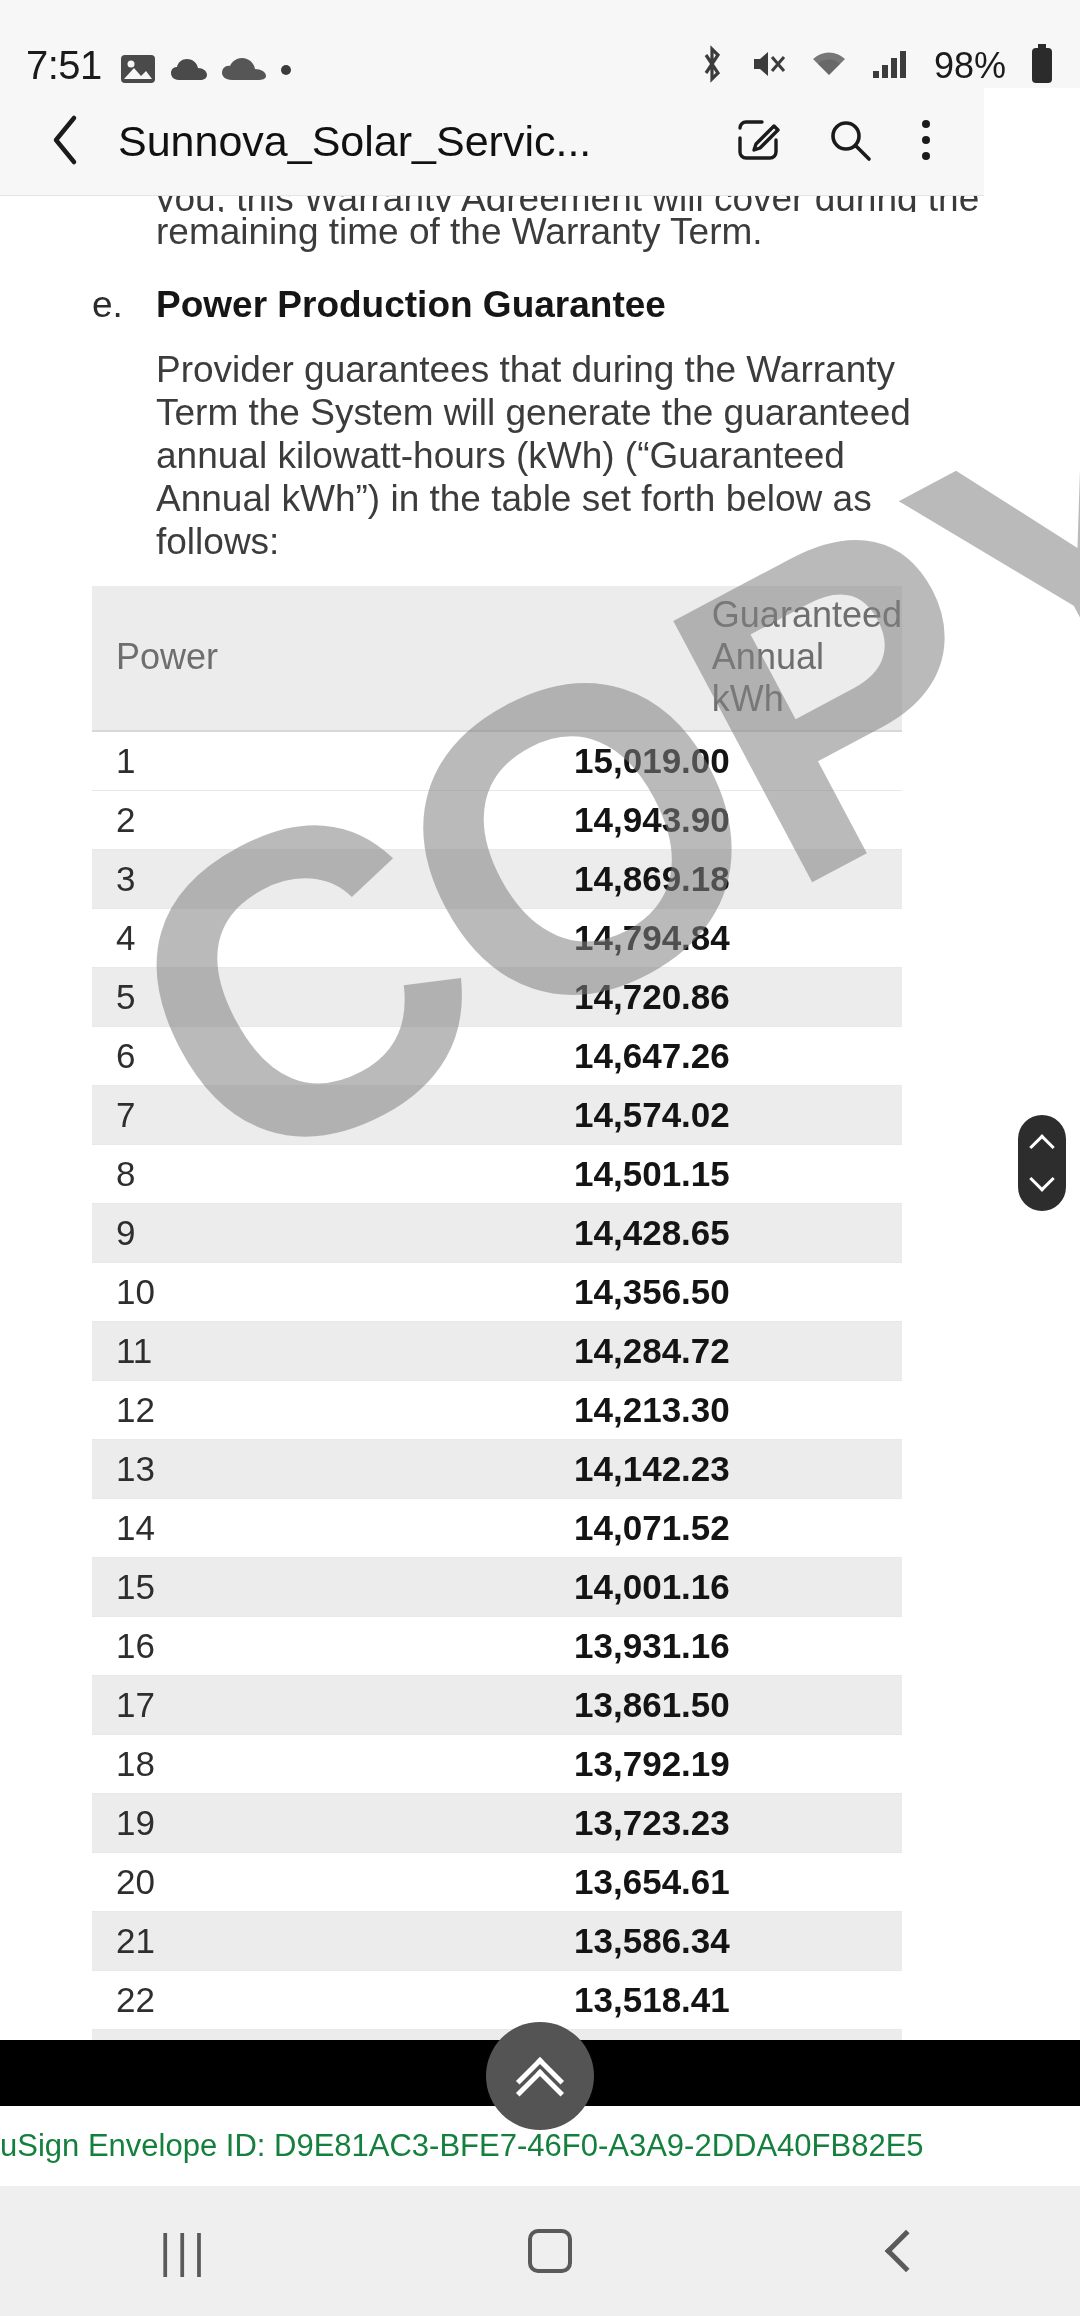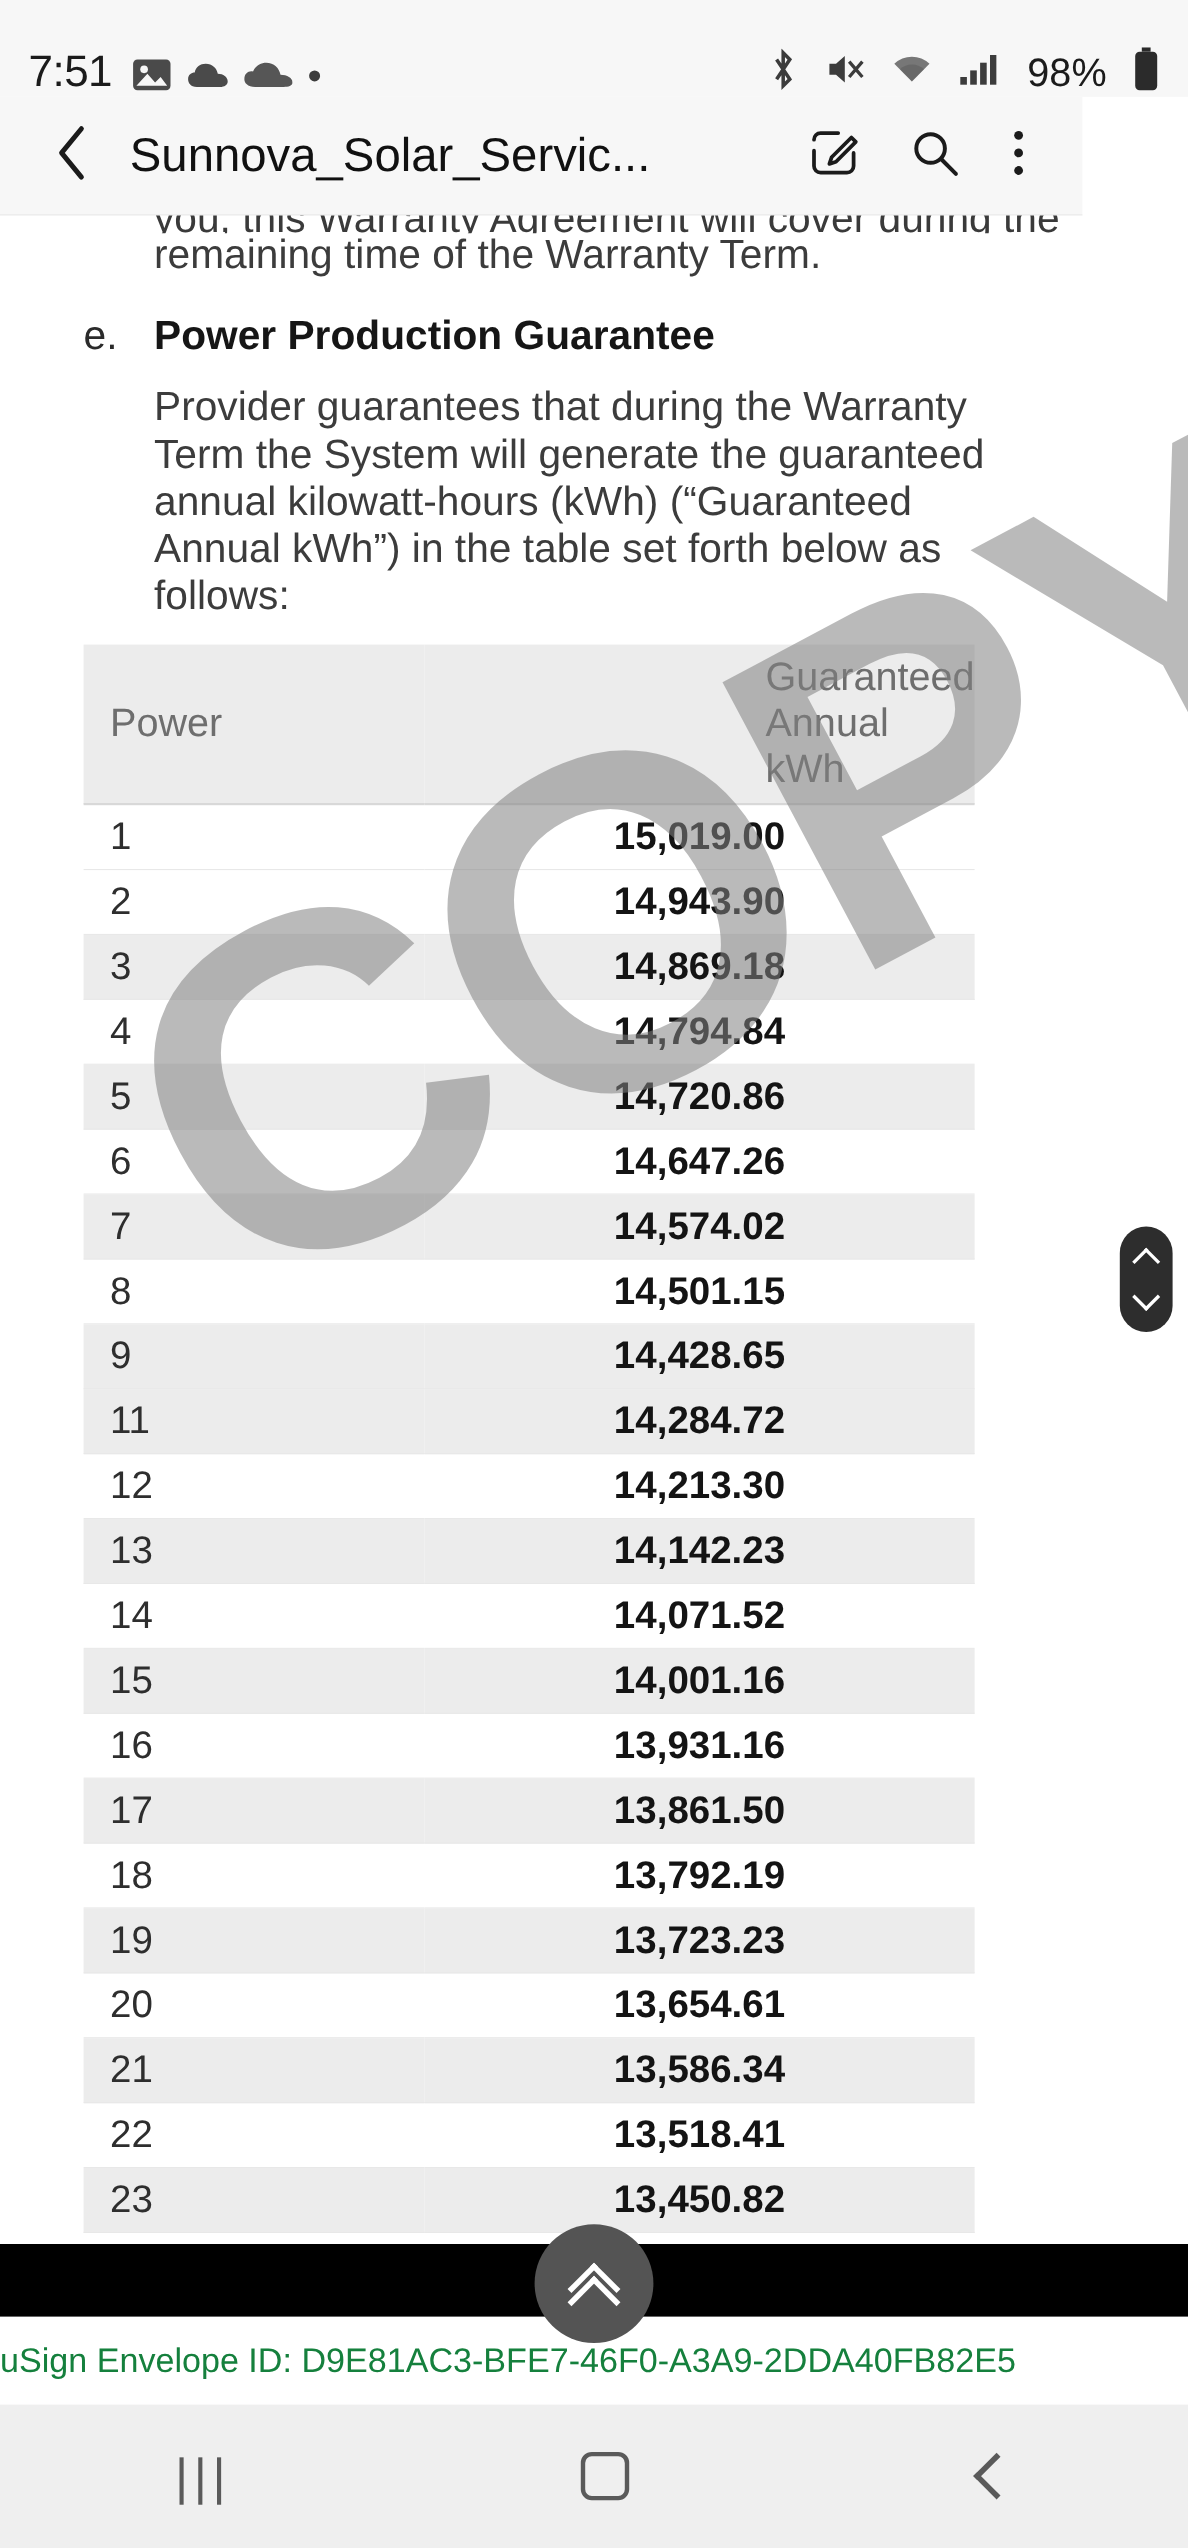--- a/index.html
+++ b/index.html
@@ -83,20 +83,21 @@
   }
 
   
   .doc {
     position: absolute;
     top: 196px; left: 0;
     width: 1080px;
     height: 1844px;
     background: #ffffff;
     overflow: hidden;
+    padding-left: 16px;
   }
   .doc-inner { position: relative; width: 1080px; }
 
   .clipped-line {
     position: absolute;
     top: -18px;
     left: 140px;
     width: 840px;
     height: 34px;
     overflow: hidden;
@@ -456,20 +457,24 @@
                 <td class="col-kwh">14,574.02</td>
               </tr>
             <tr>
                 <td>8</td>
                 <td class="col-kwh">14,501.15</td>
               </tr>
             <tr class="alt">
                 <td>9</td>
                 <td class="col-kwh">14,428.65</td>
               </tr>
+            <tr>
+                <td>10</td>
+                <td class="col-kwh">14,356.50</td>
+              </tr>
             <tr class="alt">
                 <td>11</td>
                 <td class="col-kwh">14,284.72</td>
               </tr>
             <tr>
                 <td>12</td>
                 <td class="col-kwh">14,213.30</td>
               </tr>
             <tr class="alt">
                 <td>13</td>

